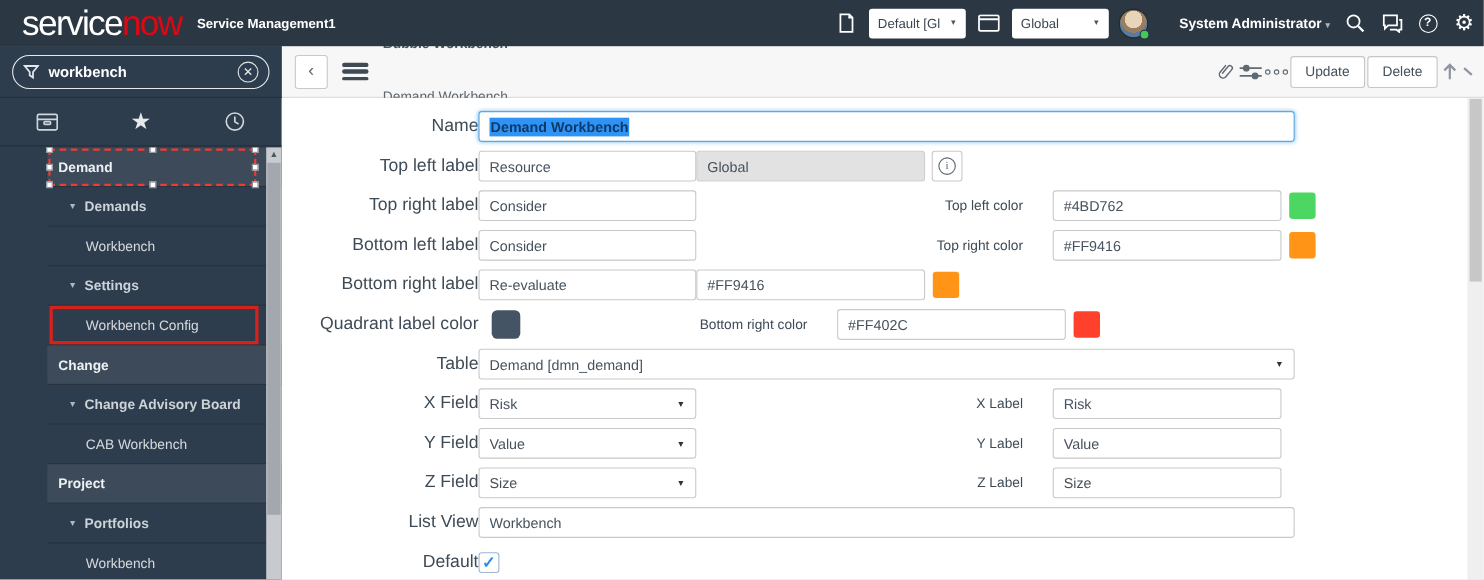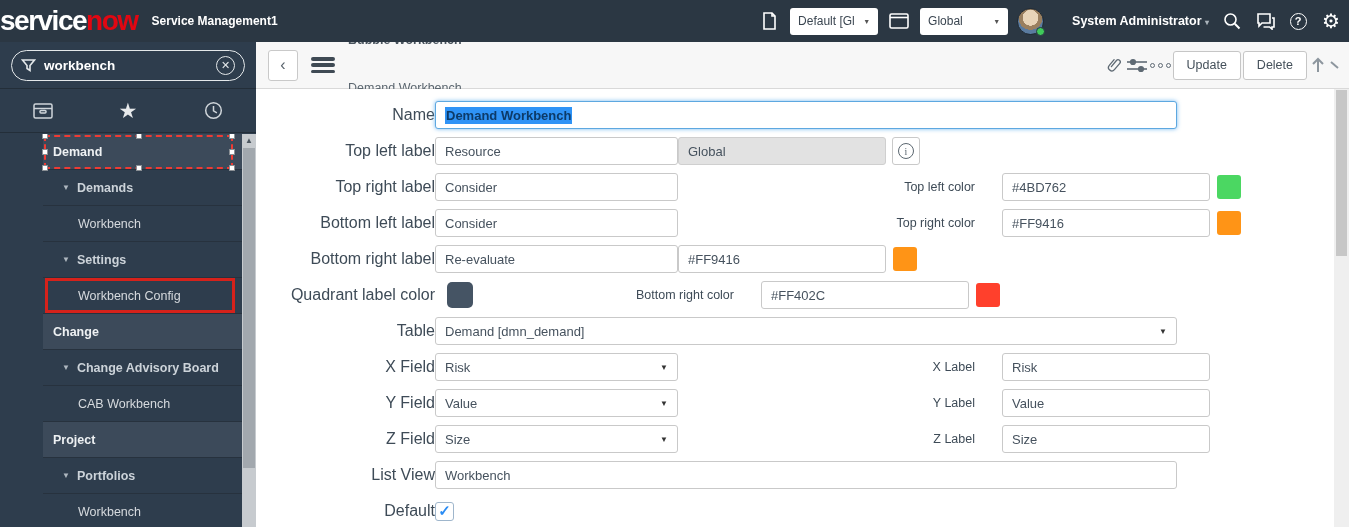--- a/index.html
+++ b/index.html
@@ -1,21 +1,21 @@
 <!DOCTYPE html>
 <html><head>
 <meta charset="utf-8">
 <style>
   * { box-sizing: border-box; margin: 0; padding: 0; }
   body { font-family: "Liberation Sans", sans-serif; background: #888; }
   .app { position: relative; width: 1349px; height: 527px; overflow: hidden; background: #fff; }
 
   
   .banner { position: absolute; top: 0; left: 0; right: 0; height: 42px; background: #2b3743; display: flex; align-items: center; color: #fff; z-index: 30; }
-  .logo { font-size: 28px; font-weight: bold; letter-spacing: -1.5px; line-height: 1; }
+  .logo { margin-left: 20px; font-size: 32px; font-weight: normal; letter-spacing: -1.5px; line-height: 1; }
   .logo .p1 { color: #ffffff; }
   .logo .p2 { color: #e10712; }
   .appname { margin-left: 14px; font-size: 12px; font-weight: bold; color: #fff; }
   .banner-right { margin-left: auto; display: flex; align-items: center; gap: 9px; margin-right: 6px; }
   .bicon { width: 24px; height: 24px; display: flex; align-items: center; justify-content: center; color: #fff; cursor: pointer; }
   .bicon svg { stroke: #fff; fill: none; stroke-width: 1.6; }
   .bdrop { background: #fff; color: #3a4550; border-radius: 3px; height: 27px; display: flex; align-items: center; justify-content: space-between; padding: 0 8px; font-size: 12px; width: 88px; cursor: pointer; }
   .bdrop .caret { font-size: 7px; color: #555; margin-left: 6px; }
   .avatar-wrap { position: relative; width: 27px; height: 27px; }
   .avatar { width: 27px; height: 27px; border-radius: 50%; background: radial-gradient(circle at 50% 35%, #e8d4b8 0 38%, #9a7f5f 39% 58%, #5a7ba0 59%); overflow: hidden; border: 1px solid #202a33; }
@@ -74,21 +74,21 @@
   .btn { height: 29px; background: #fff; border: 1px solid #c6c6c6; border-radius: 3px; font-size: 12.5px; color: #44505a; padding: 0 13px; cursor: pointer; font-family: "Liberation Sans", sans-serif; }
   .nav-arrow { color: #8d969e; display: flex; cursor: pointer; }
   .nav-arrow svg { stroke: #8d969e; fill: none; stroke-width: 2; }
 
   
   .form-body { position: absolute; top: 47px; left: 0; right: 15px; bottom: 0; padding-top: 8px; overflow: hidden; background: #fff; }
   .frow { height: 36px; display: flex; align-items: center; }
   .lab { width: 179px; text-align: right; font-size: 16px; color: #3e4b57; flex: none; }
   .lab-r { width: 324px; padding-right: 27px; text-align: right; font-size: 12.5px; color: #3e4b57; flex: none; }
   .inp { height: 28px; border: 1px solid #c9c9c9; border-radius: 3px; padding: 0 9px; font-size: 13px; color: #46525e; background: #fff; font-family: "Liberation Sans", sans-serif; outline: none; }
-  .w-left { width: 243px; flex: none; }
+  .w-left { width: 198px; flex: none; }
   .w-right { width: 208px; flex: none; }
   .w-full { width: 742px; flex: none; }
   .readonly { background: #e2e2e2; border-color: #cfcfcf; }
   .fake-input { height: 28px; border: 1px solid #c9c9c9; border-radius: 3px; padding: 0 9px; font-size: 13px; color: #46525e; background: #fff; display: flex; align-items: center; }
   .focused { border: 1px solid #5da8e0; box-shadow: 0 0 4px rgba(82,168,236,.8); }
   .sel-text { background: #2f93f6; color: #0c3a68; font-weight: bold; padding: 1px 1px; }
   .fake-select { height: 28px; border: 1px solid #c9c9c9; border-radius: 3px; padding: 0 9px; font-size: 13px; color: #46525e; background: #fff; display: flex; align-items: center; justify-content: space-between; cursor: pointer; }
   .fake-select .caret { font-size: 8px; color: #333; }
   .swatch { width: 24px; height: 24px; border-radius: 3px; margin-left: 7px; flex: none; cursor: pointer; }
   .swatch-quad { border-radius: 5px; margin-left: 12px; width: 26px; height: 26px; }

